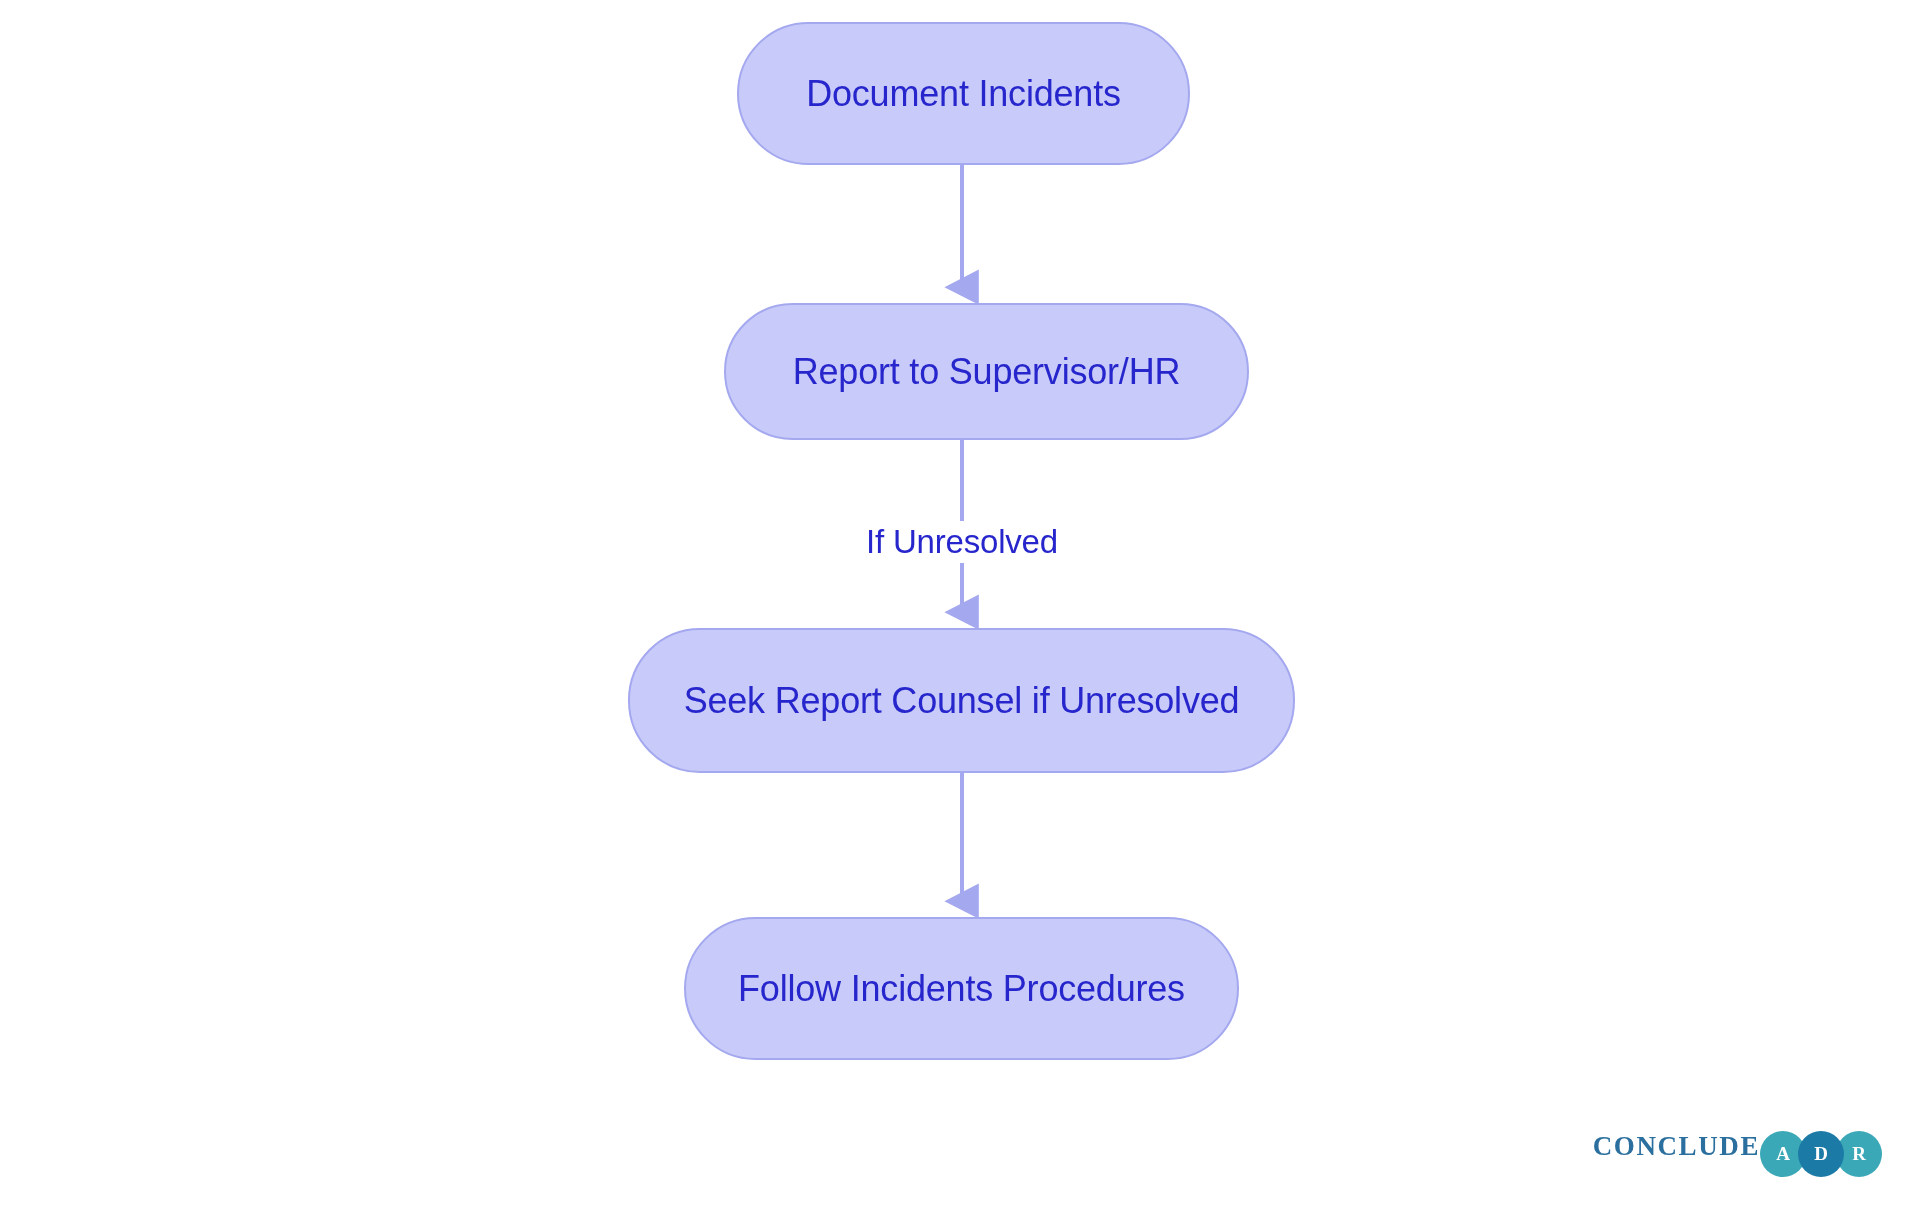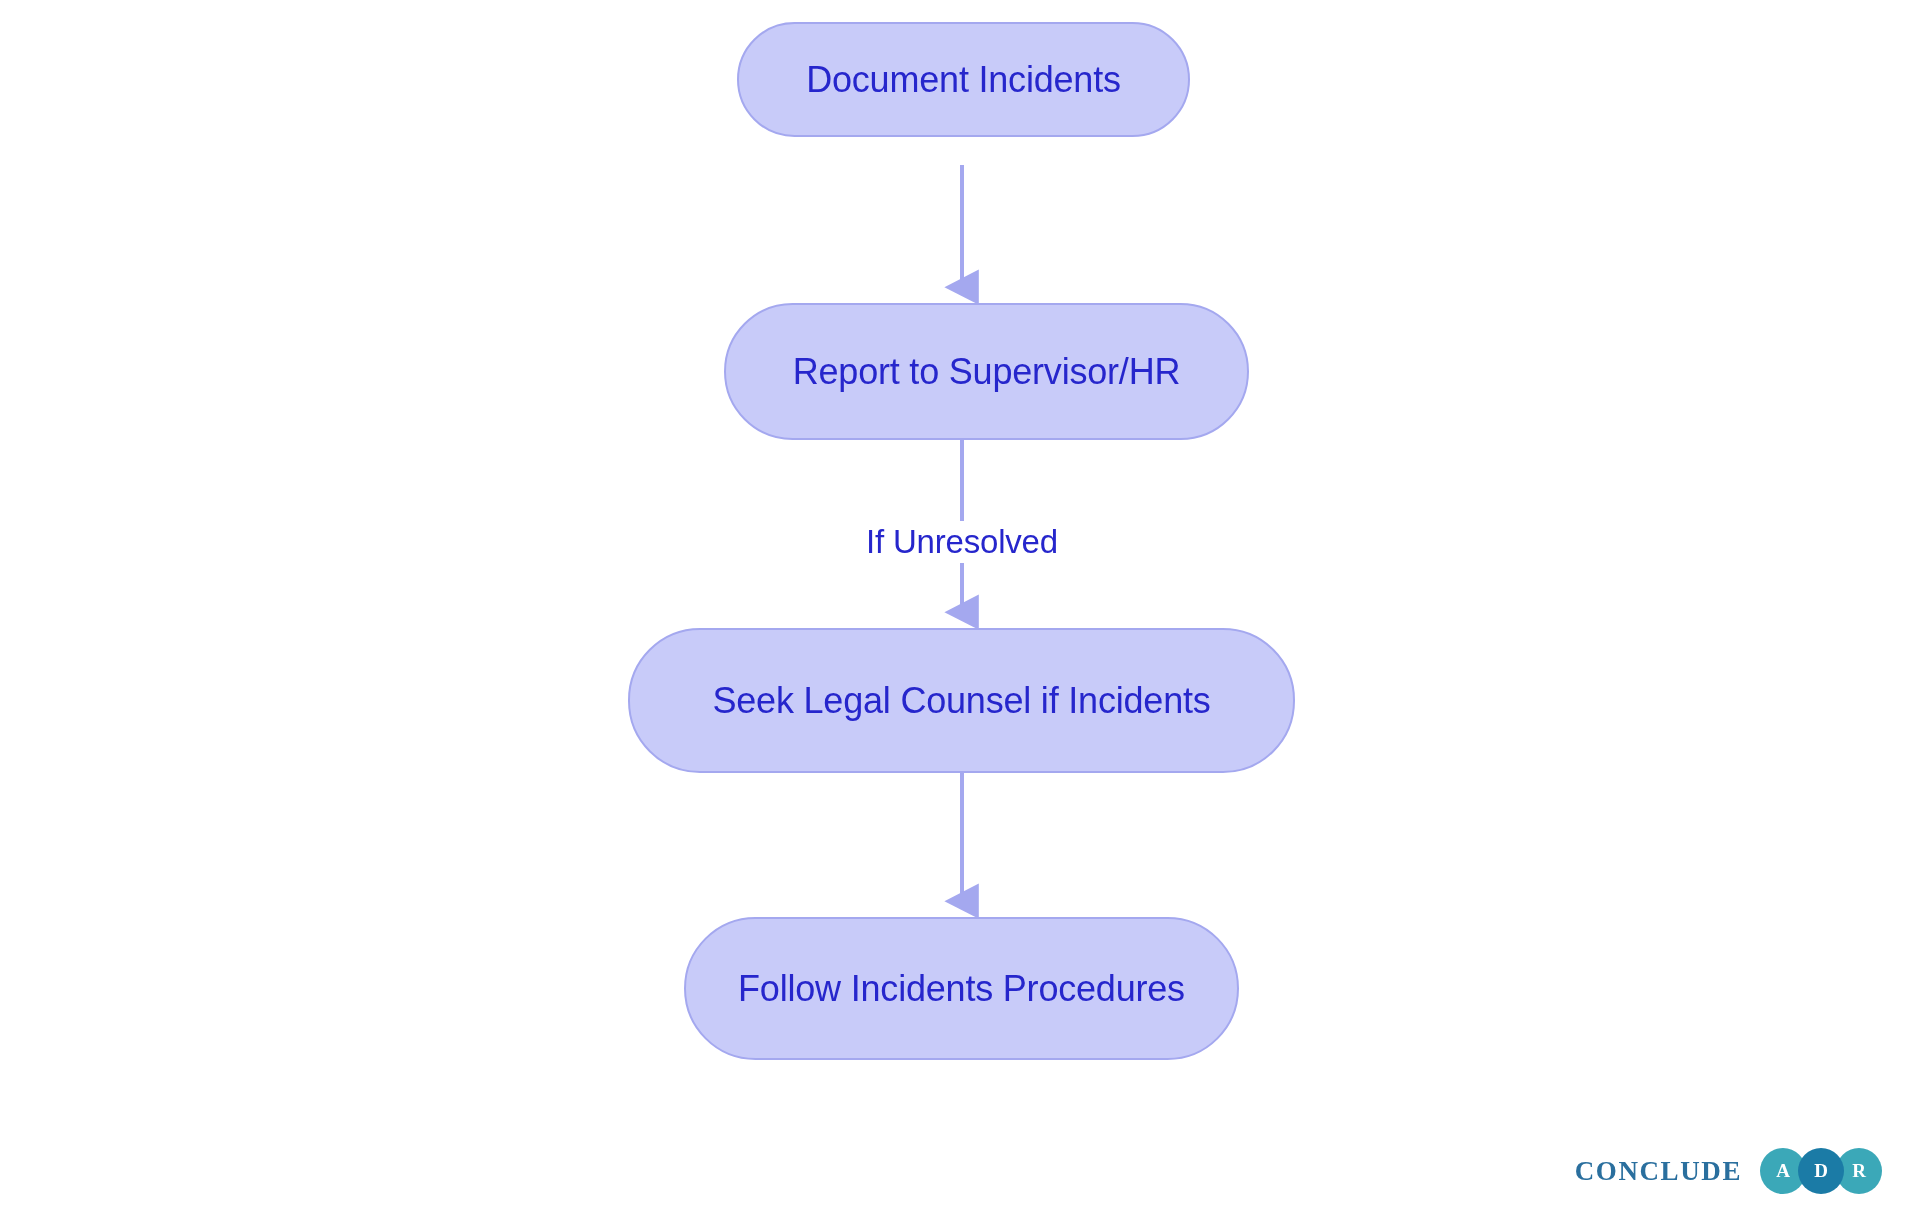--- a/index.html
+++ b/index.html
@@ -39,21 +39,21 @@
     font-family: "Liberation Sans", sans-serif;
     font-weight: 400;
     letter-spacing: -0.2px;
     z-index: 3;
   }
 
   #node-0 {
     left: 737px;
     top: 22px;
     width: 453px;
-    height: 115px;
+    height: 143px;
     font-size: 36px;
   }
   #node-1 {
     left: 724px;
     top: 303px;
     width: 525px;
     height: 137px;
     font-size: 36px;
   }
   #node-2 {
@@ -98,24 +98,23 @@
     left: 848px;
     top: 521px;
     transform: translateX(-50%);
     left: 962px;
   }
 
   
   #brand-logo {
     position: absolute;
     right: 38px;
-    bottom: 21px;
+    bottom: 38px;
     display: flex;
-    align-items: center;
-    gap: 18px;
+    align-items: flex-start;
     z-index: 5;
   }
   #brand-wordmark {
     font-family: "Liberation Serif", serif;
     font-weight: 700;
     font-size: 27px;
     letter-spacing: 1.6px;
     color: #2a6f9e;
     text-transform: uppercase;
   }
@@ -165,21 +164,21 @@
 
   <div class="node" id="node-0">
     <span>Document Incidents</span>
   </div>
 
   <div class="node" id="node-1">
     <span>Report to Supervisor/HR</span>
   </div>
 
   <div class="node" id="node-2">
-    <span>Seek Legal Counsel if Incidents</span>
+    <span>Seek Report Counsel if Unresolved</span>
   </div>
 
   <div class="node" id="node-3">
     <span>Follow Incidents Procedures</span>
   </div>
 
   <div class="edge-label" id="edge-label-0">If Unresolved</div>
 
 </div>
 

